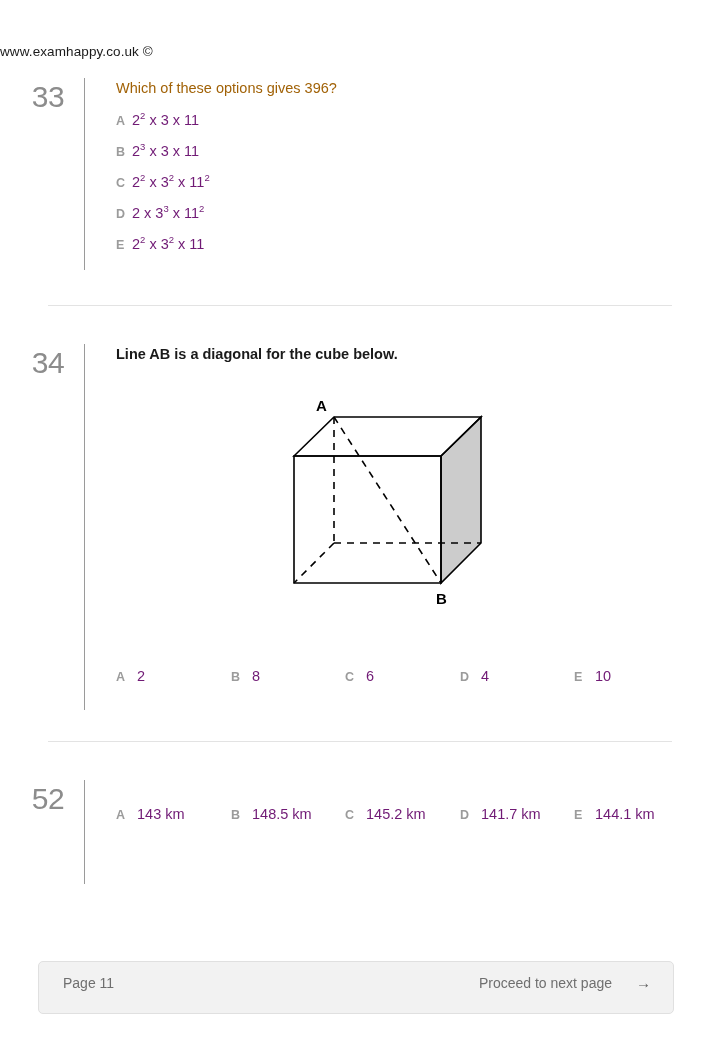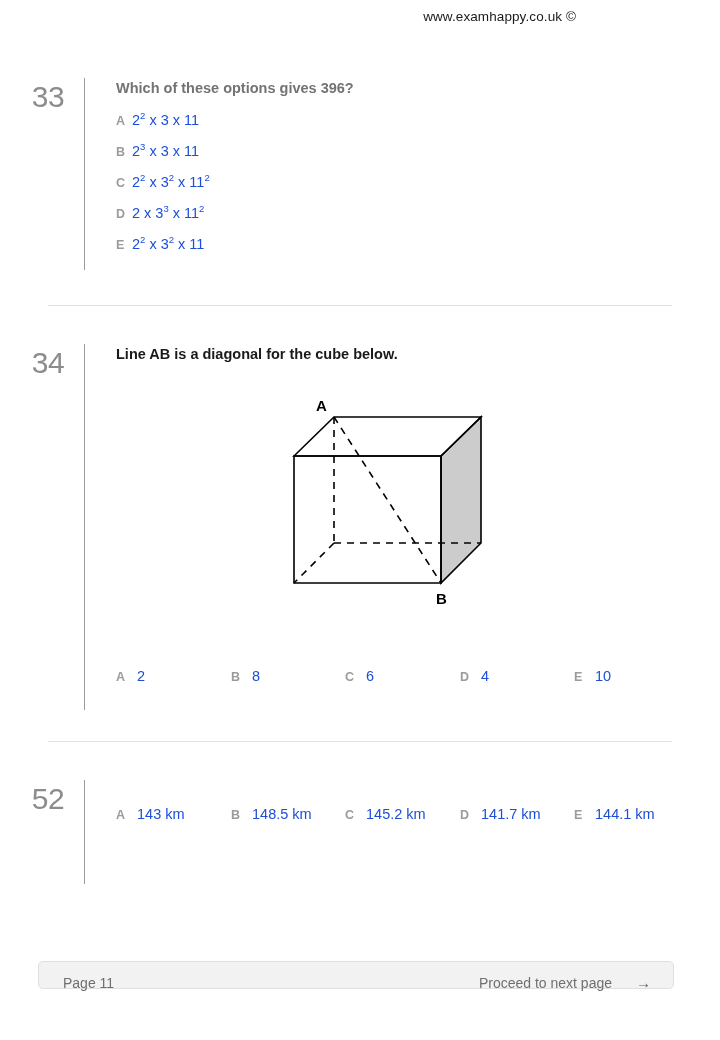--- a/index.html
+++ b/index.html
@@ -12,24 +12,24 @@
     height: 1040px;
     position: relative;
     font-family: "Liberation Sans", sans-serif;
     color: #1a1a1a;
     overflow: hidden;
   }
 
   
   .site-header {
     position: absolute;
-    top: 9px;
+    top: 44px;
     left: 0;
     width: 576px;
-    text-align: right;
+    text-align: left;
     font-size: 13.5px;
     color: #1a1a1a;
     letter-spacing: 0.1px;
   }
 
   
   .question {
     position: absolute;
     left: 0;
     width: 720px;
@@ -55,22 +55,22 @@
   }
   .q-body {
     position: absolute;
     left: 116px;
     top: 0;
     width: 570px;
   }
 
   .q-stem {
     font-size: 14.5px;
-    font-weight: bold;
-    color: #737373;
+    font-weight: normal;
+    color: #a16207;
     line-height: 20px;
     margin: 0 0 0 0;
   }
   .q-stem.plain {
     font-weight: bold;
     color: #1a1a1a;
   }
 
   
   .opt-list {
@@ -83,21 +83,21 @@
   }
   .opt-letter {
     width: 16px;
     font-size: 12.5px;
     font-weight: bold;
     color: #9b9b9b;
     flex: 0 0 auto;
   }
   .opt-text {
     font-size: 14.5px;
-    color: #1d4ed8;
+    color: #701a75;
     white-space: nowrap;
   }
   .opt-text sup {
     font-size: 9.5px;
     vertical-align: super;
     line-height: 0;
   }
 
   
   .opt-inline {
@@ -138,21 +138,21 @@
     font-weight: bold;
     color: #000000;
   }
 
   
   .footer-bar {
     position: absolute;
     left: 38px;
     top: 961px;
     width: 636px;
-    height: 28px;
+    height: 53px;
     box-sizing: border-box;
     background: #f2f2f2;
     border: 1px solid #e0e0e0;
     border-radius: 5px;
   }
   .footer-left {
     position: absolute;
     left: 24px;
     top: 13px;
     font-size: 14px;

